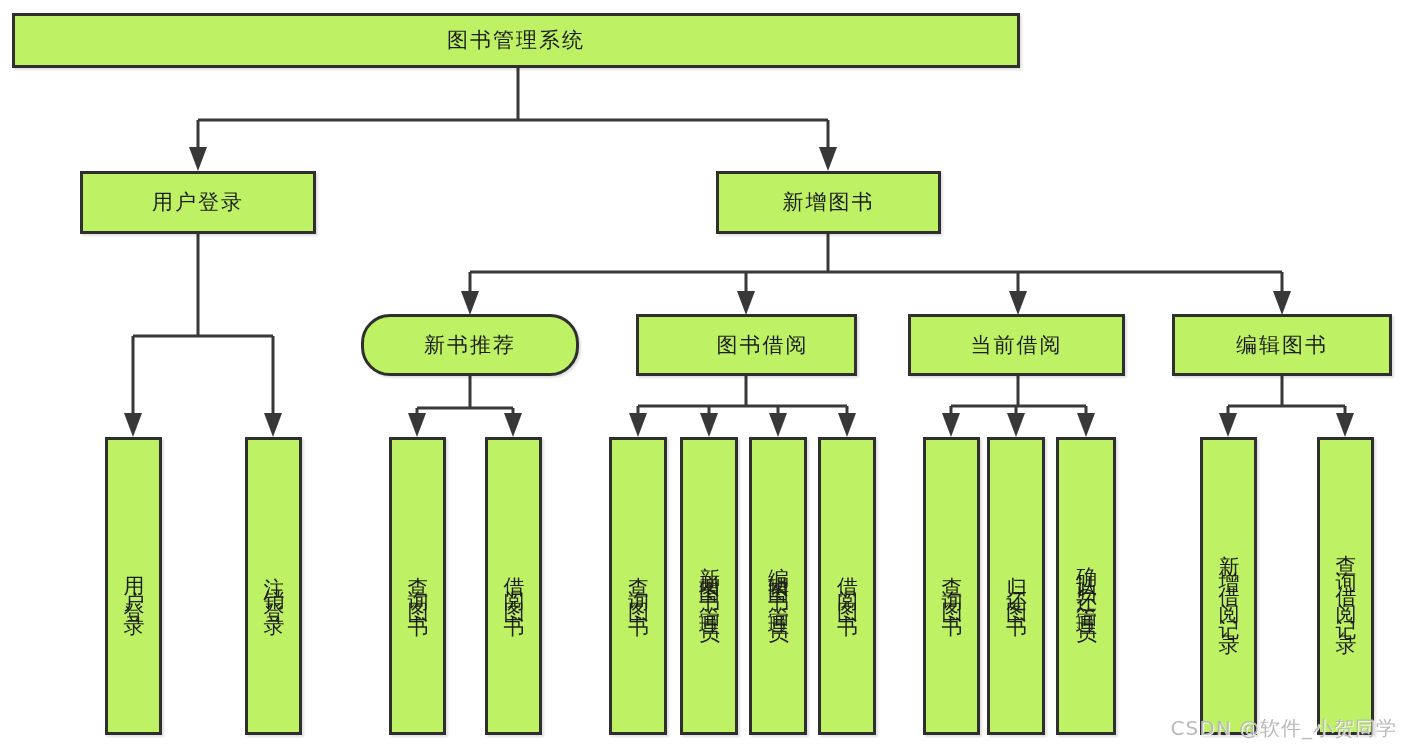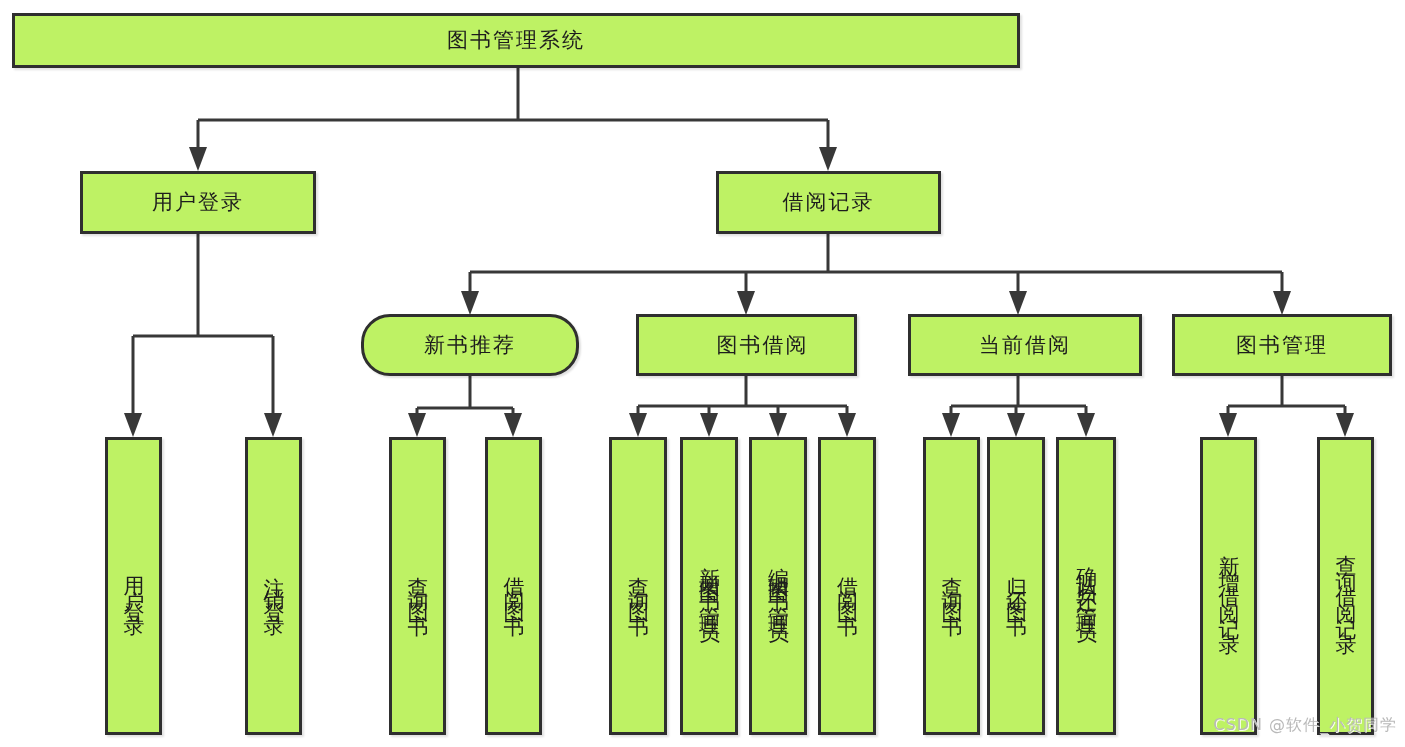--- a/index.html
+++ b/index.html
@@ -25,21 +25,21 @@
     font-size:21px;color:var(--text);letter-spacing:2px;white-space:nowrap;line-height:1;
   }
   .node.v .lbl{
     writing-mode:vertical-rl;text-orientation:mixed;
     letter-spacing:13px;
   }
   .node.v6 .lbl{letter-spacing:16px;}
   .node.vlong .lbl{letter-spacing:8px;}
   .watermark{
     position:absolute;top:715px;right:8px;z-index:5;
-    font-size:16px;letter-spacing:1px;color:var(--watermark);
+    font-size:20px;letter-spacing:1px;color:var(--watermark);
     text-shadow:1px 1px 0 rgba(255,255,255,0.9);
     white-space:nowrap;
   }
 </style>
 </head>
 <body>
 
 <div class="canvas">
 
   <svg class="wires" width="1405" height="747" viewBox="0 0 1405 747" xmlns="http://www.w3.org/2000/svg">
@@ -79,34 +79,34 @@
   </svg>
 
   <div class="node" style="left:12px;top:13px;width:1008px;height:55px;">
     <span class="lbl">图书管理系统</span>
   </div>
 
   <div class="node" style="left:80px;top:171px;width:236px;height:63px;">
     <span class="lbl">用户登录</span>
   </div>
   <div class="node" style="left:716px;top:171px;width:225px;height:63px;">
-    <span class="lbl">借阅记录</span>
+    <span class="lbl">新增图书</span>
   </div>
 
   <div class="node" style="left:361px;top:314px;width:218px;height:62px;border-radius:29px;">
     <span class="lbl">新书推荐</span>
   </div>
   <div class="node" style="left:636px;top:314px;width:221px;height:62px;padding-left:32px;">
     <span class="lbl">图书借阅</span>
   </div>
-  <div class="node" style="left:908px;top:314px;width:234px;height:62px;">
+  <div class="node" style="left:908px;top:314px;width:217px;height:62px;">
     <span class="lbl">当前借阅</span>
   </div>
   <div class="node" style="left:1172px;top:314px;width:220px;height:62px;">
-    <span class="lbl">图书管理</span>
+    <span class="lbl">编辑图书</span>
   </div>
 
   <div class="node v" style="left:105px;top:437px;width:57px;height:298px;">
     <span class="lbl">用户登录</span>
   </div>
   <div class="node v" style="left:245px;top:437px;width:57px;height:298px;">
     <span class="lbl">注销登录</span>
   </div>
 
   <div class="node v" style="left:389px;top:437px;width:57px;height:298px;">

